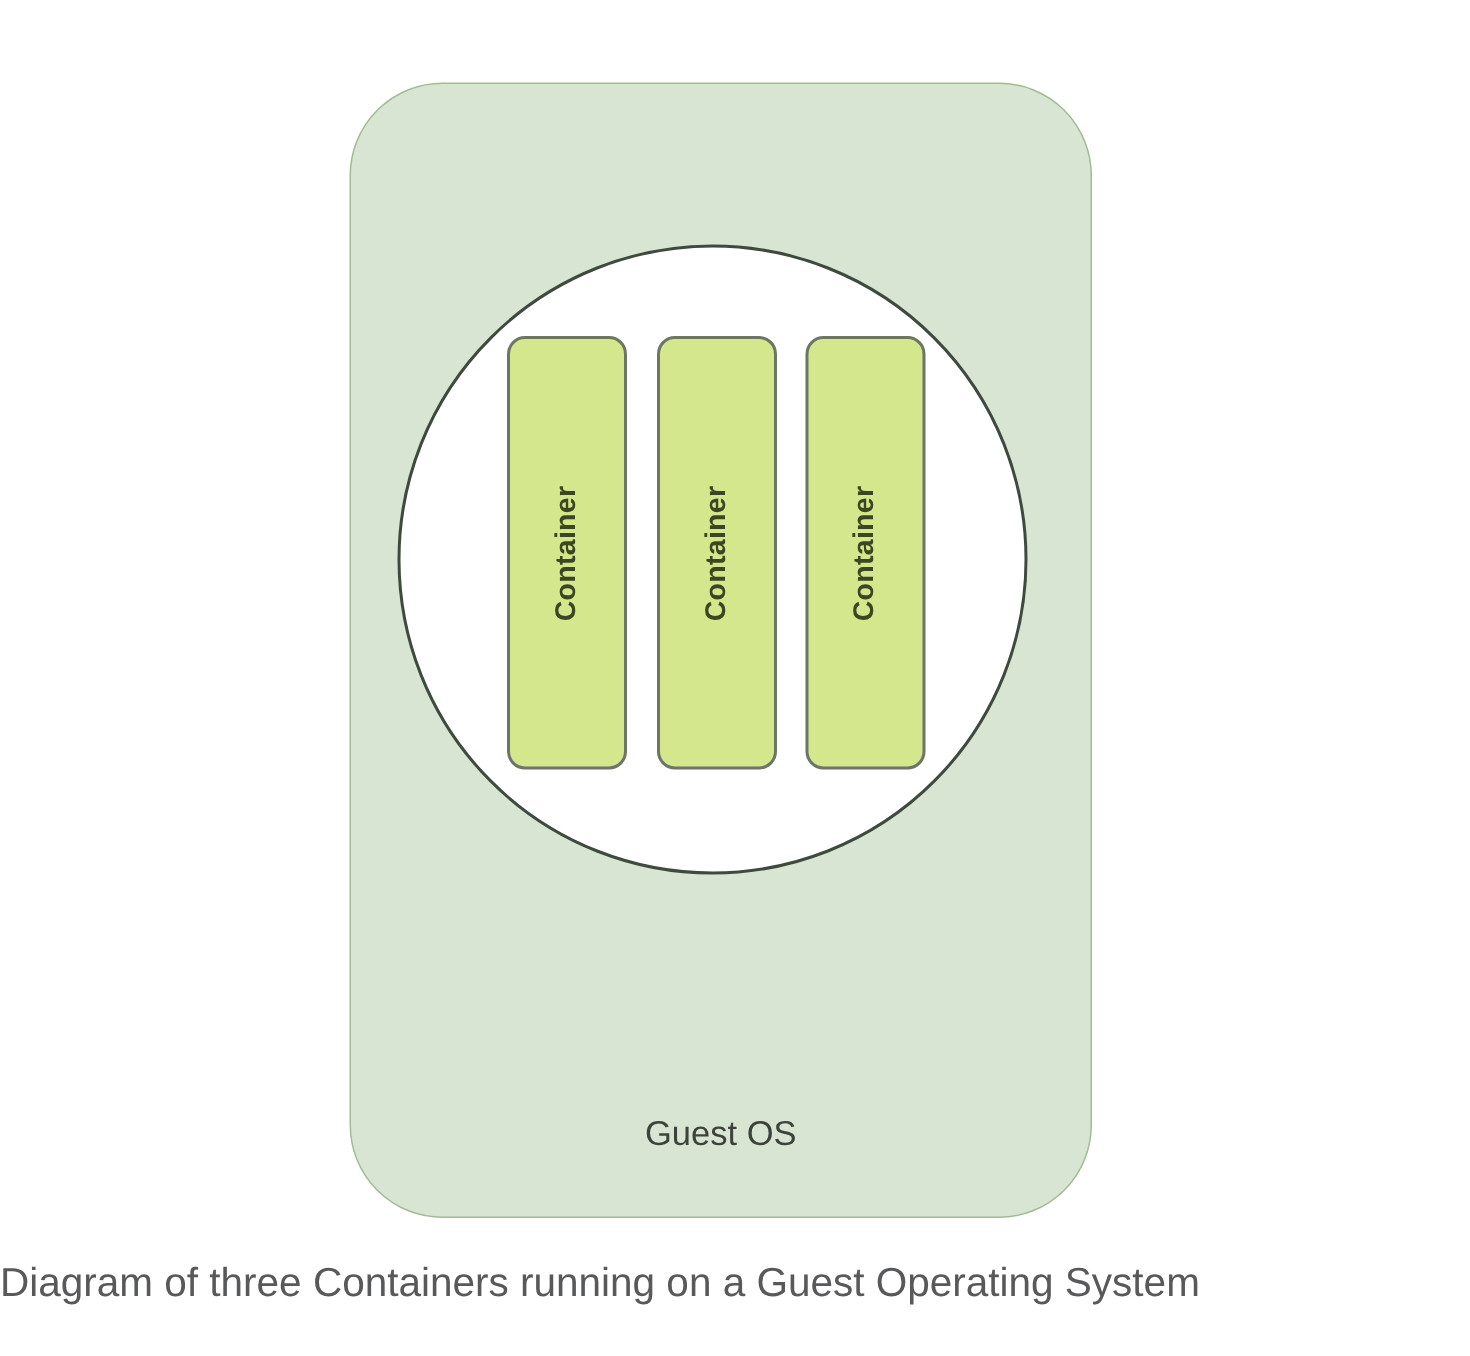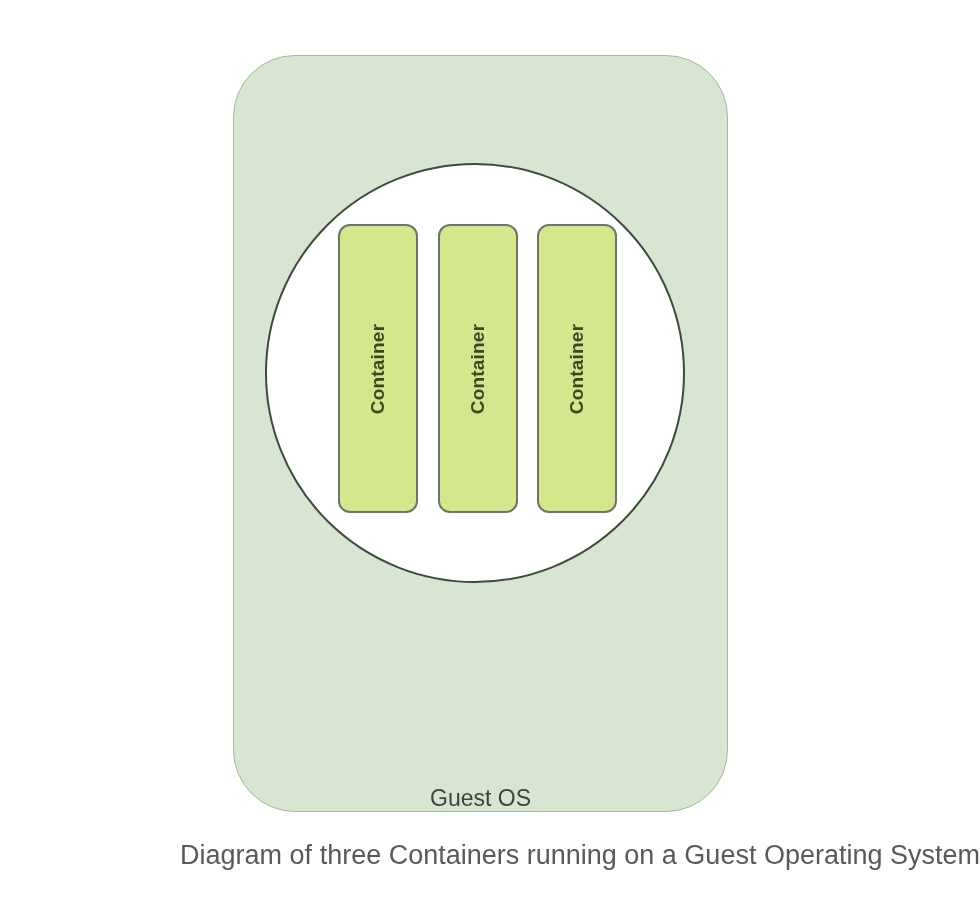--- a/index.html
+++ b/index.html
@@ -54,28 +54,27 @@
     letter-spacing: 0.2px;
   }
   .guest-os-label {
     position: absolute;
     left: 233px;
     top: 742px;
     width: 495px;
     text-align: center;
     font-size: 23px;
     font-weight: 400;
-    margin-top: 43px;
   }
   .caption {
     position: absolute;
     left: 0;
     top: 840px;
     width: 980px;
-    text-align: right;
+    text-align: left;
     font-size: 27px;
     font-weight: 400;
   }
 </style>
 </head>
 <body>
 
 <div class="page">
 
   <div class="guest-os-box" style="background-color: rgb(217, 229, 211); border-color: rgb(162, 187, 148);"></div>

